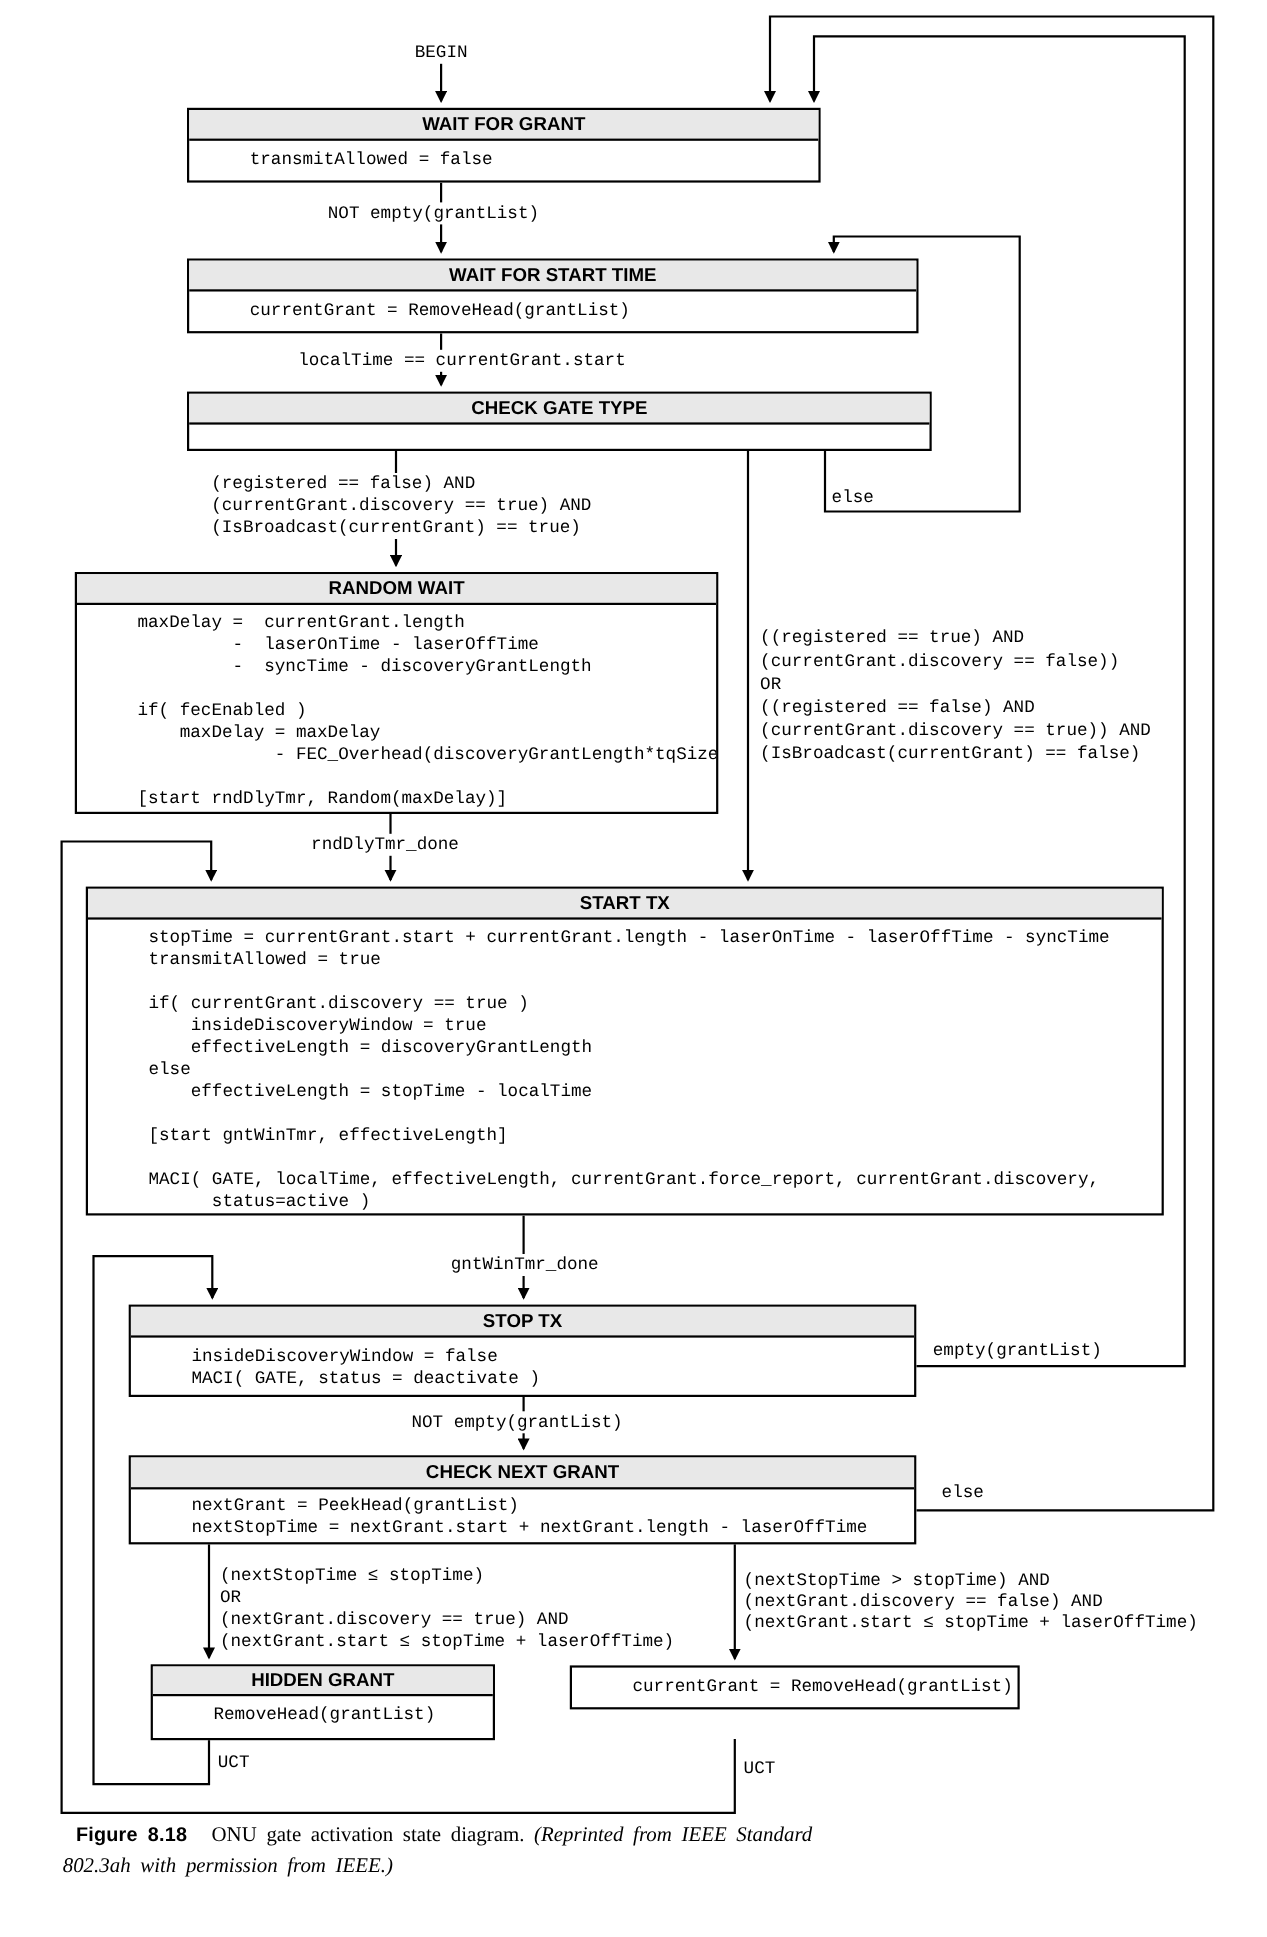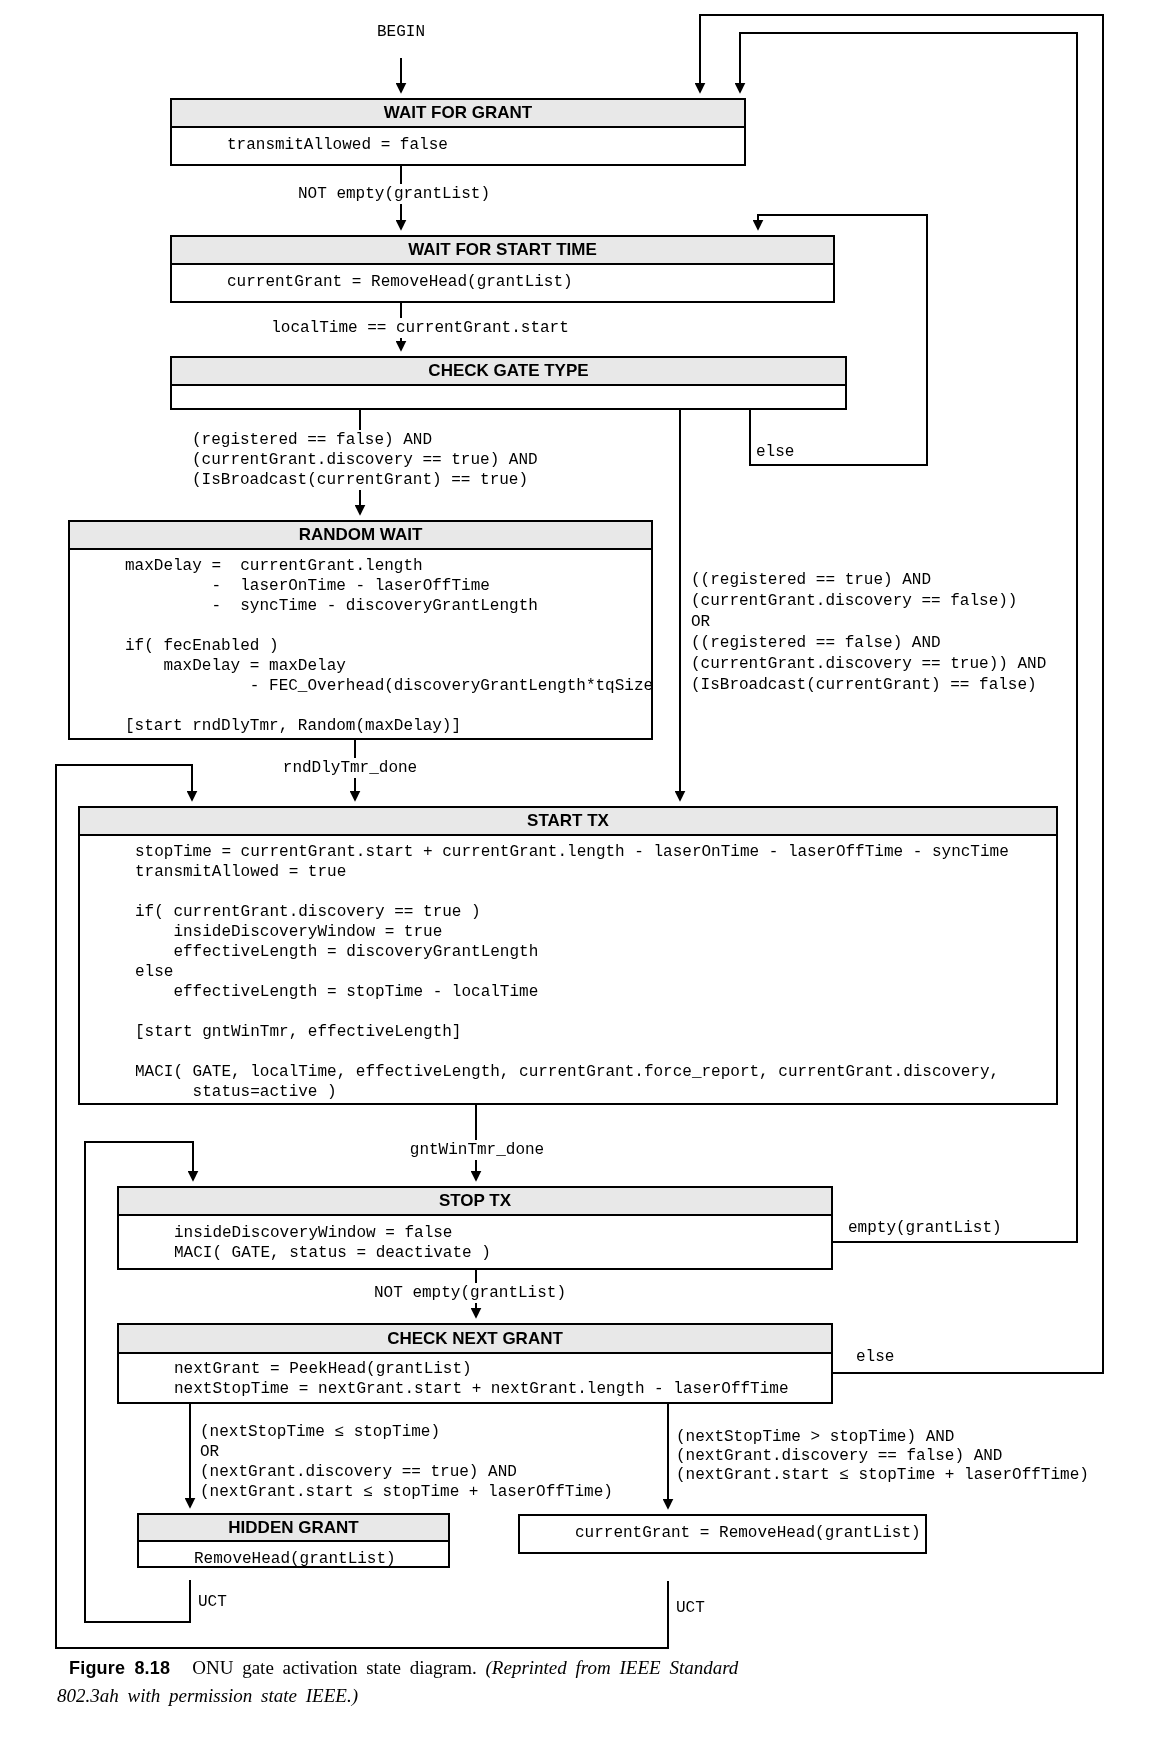--- a/index.html
+++ b/index.html
@@ -45,21 +45,21 @@
     <line x1="680" y1="410" x2="680" y2="800" marker-end="url(#arw)"></line>
     <line x1="355" y1="740" x2="355" y2="800" marker-end="url(#arw)"></line>
     <line x1="476" y1="1105" x2="476" y2="1180" marker-end="url(#arw)"></line>
     <line x1="476" y1="1270" x2="476" y2="1317" marker-end="url(#arw)"></line>
     <line x1="190" y1="1403" x2="190" y2="1507" marker-end="url(#arw)"></line>
     <line x1="668" y1="1403" x2="668" y2="1508" marker-end="url(#arw)"></line>
     <polyline points="668,1581 668,1648 56,1648 56,765 192,765 192,800" marker-end="url(#arw)"></polyline>
     <polyline points="190,1580 190,1622 85,1622 85,1142 193,1142 193,1180" marker-end="url(#arw)"></polyline>
   </svg>
 
-  <div class="lbl center" style="left:401px;top:22px;">BEGIN</div>
+  <div class="lbl center" style="left:401px;top:38px;">BEGIN</div>
   <div class="lbl center wbg" style="left:394px;top:184px;">NOT empty(grantList)</div>
   <div class="lbl center wbg" style="left:420px;top:318px;">localTime == currentGrant.start</div>
   <div class="lbl wbg" style="left:188px;top:430px;">(registered == false) AND
 (currentGrant.discovery == true) AND
 (IsBroadcast(currentGrant) == true)</div>
   <div class="lbl" style="left:756px;top:442px;">else</div>
   <div class="lbl" style="left:691px;top:570px;line-height:21px;">((registered == true) AND
 (currentGrant.discovery == false))
 OR
 ((registered == false) AND
@@ -132,26 +132,26 @@
   </div>
 
   <div class="state" style="left:117px;top:1323px;width:716px;">
     <div class="state-title" style="height:27px;line-height:27px;">CHECK NEXT GRANT</div>
     <div class="state-actions" style="height:48px;padding-top:5px;">nextGrant = PeekHead(grantList)
 nextStopTime = nextGrant.start + nextGrant.length - laserOffTime</div>
   </div>
 
   <div class="state" style="left:137px;top:1513px;width:313px;">
     <div class="state-title" style="height:25px;line-height:25px;">HIDDEN GRANT</div>
-    <div class="state-actions" style="height:24px;padding-top:7px;">RemoveHead(grantList)</div>
+    <div class="state-actions" style="height:38px;padding-top:7px;">RemoveHead(grantList)</div>
   </div>
 
   <div class="state" style="left:518px;top:1514px;width:409px;">
     <div class="state-actions" style="height:36px;padding-top:7px;">currentGrant = RemoveHead(grantList)</div>
   </div>
 
   <div class="caption" style="left:57px;top:1654px;width:1005px;">
     <span class="cap-fig">Figure 8.18</span><span class="cap-title">ONU gate activation state diagram.</span>
     <span class="cap-attr">(Reprinted from IEEE Standard</span><br>
-    <span class="cap-attr">802.3ah with permission state IEEE.)</span>
+    <span class="cap-attr">802.3ah with permission from IEEE.)</span>
   </div>
 
 </div>
 
 </body></html>

